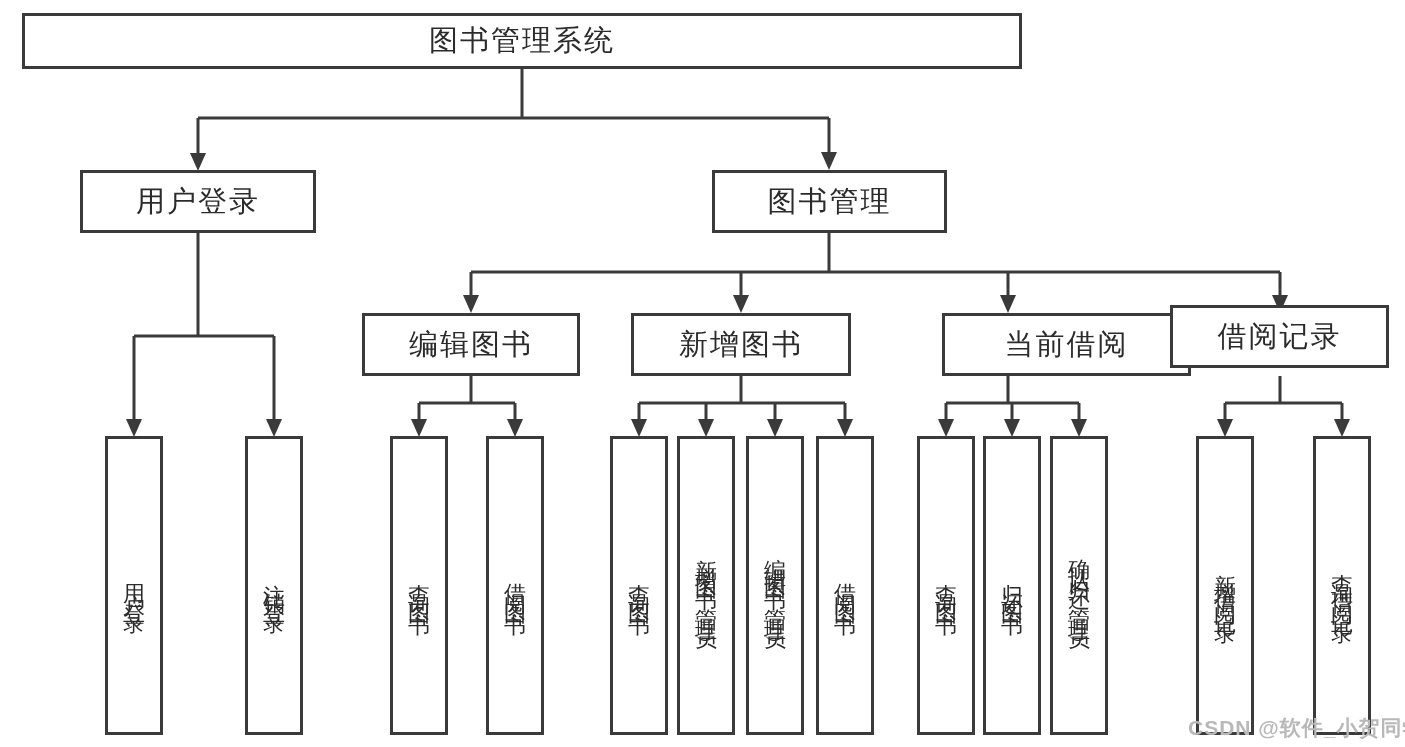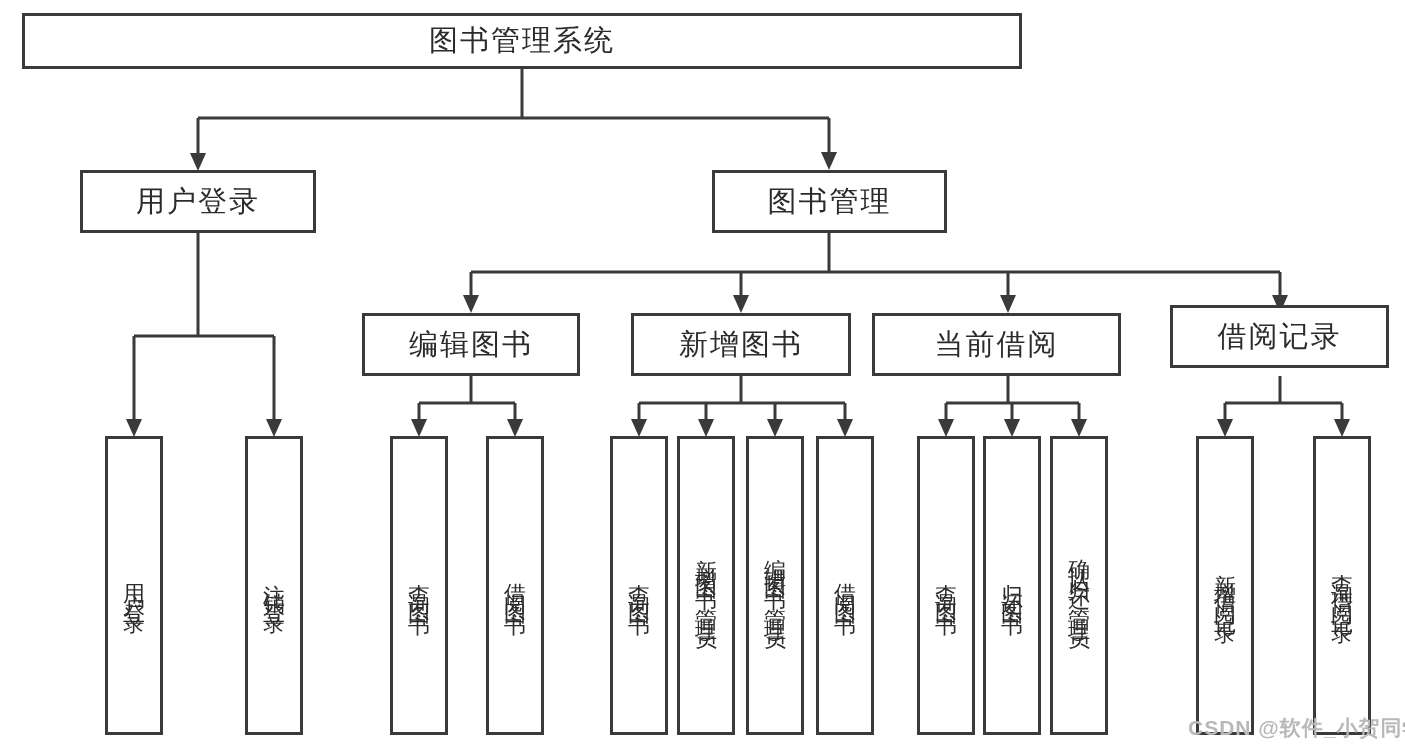--- a/index.html
+++ b/index.html
@@ -94,21 +94,21 @@
     </g>
   </svg>
 
   <div class="box" style="left:22px;top:13px;width:1000px;height:56px;">图书管理系统</div>
 
   <div class="box" style="left:80px;top:170px;width:236px;height:63px;">用户登录</div>
   <div class="box" style="left:712px;top:170px;width:235px;height:63px;">图书管理</div>
 
   <div class="box" style="left:362px;top:313px;width:218px;height:63px;">编辑图书</div>
   <div class="box" style="left:631px;top:313px;width:220px;height:63px;">新增图书</div>
-  <div class="box" style="left:872px;top:313px;width:249px;height:63px;">当前借阅</div>
+  <div class="box" style="left:942px;top:313px;width:249px;height:63px;">当前借阅</div>
   <div class="box" style="left:1170px;top:305px;width:219px;height:63px;">借阅记录</div>
 
   <div class="box v-box" style="left:105px;top:436px;width:58px;height:299px;">用户登录</div>
   <div class="box v-box" style="left:245px;top:436px;width:58px;height:299px;">注销登录</div>
 
   <div class="box v-box" style="left:390px;top:436px;width:58px;height:299px;">查询图书</div>
   <div class="box v-box" style="left:486px;top:436px;width:58px;height:299px;">借阅图书</div>
 
   <div class="box v-box" style="left:610px;top:436px;width:58px;height:299px;">查询图书</div>
   <div class="box v-box" style="left:677px;top:436px;width:58px;height:299px;">新增图书（管理员）</div>

